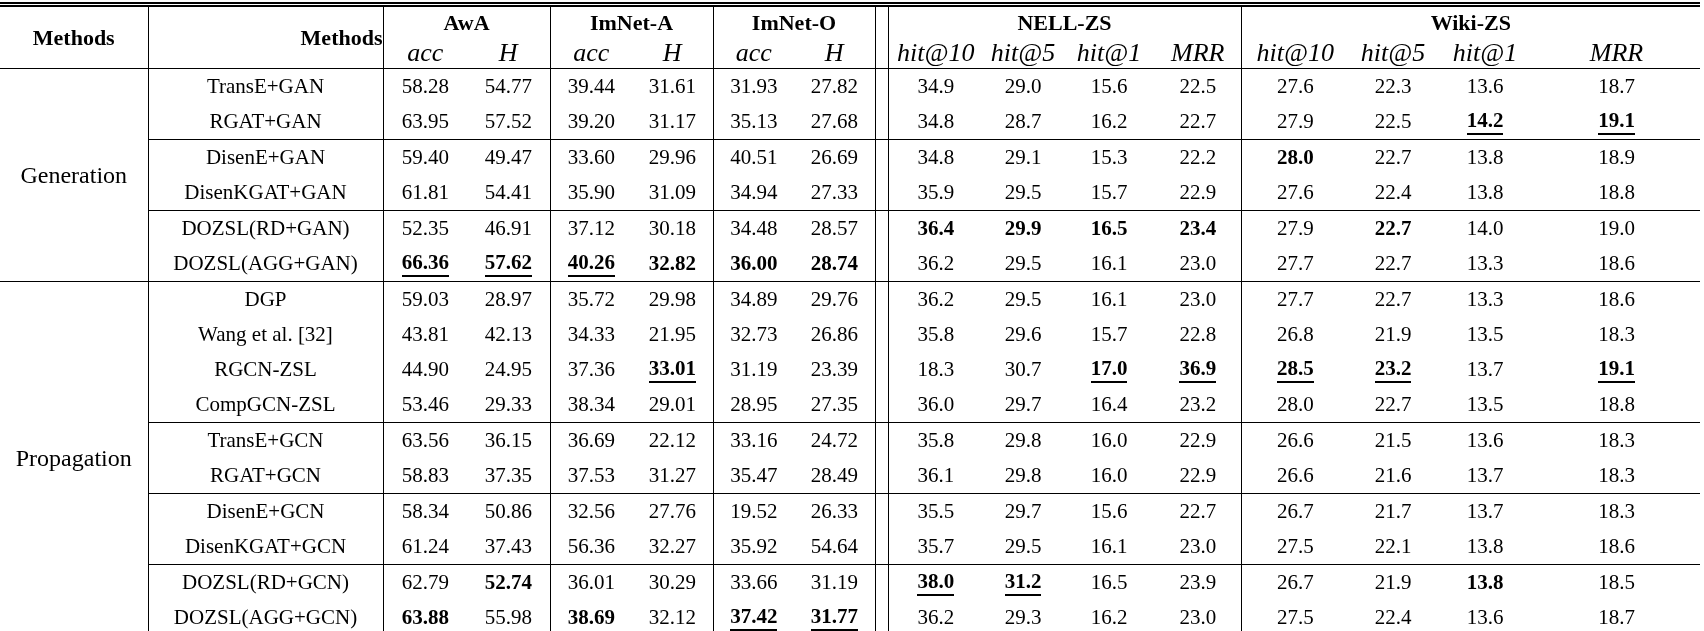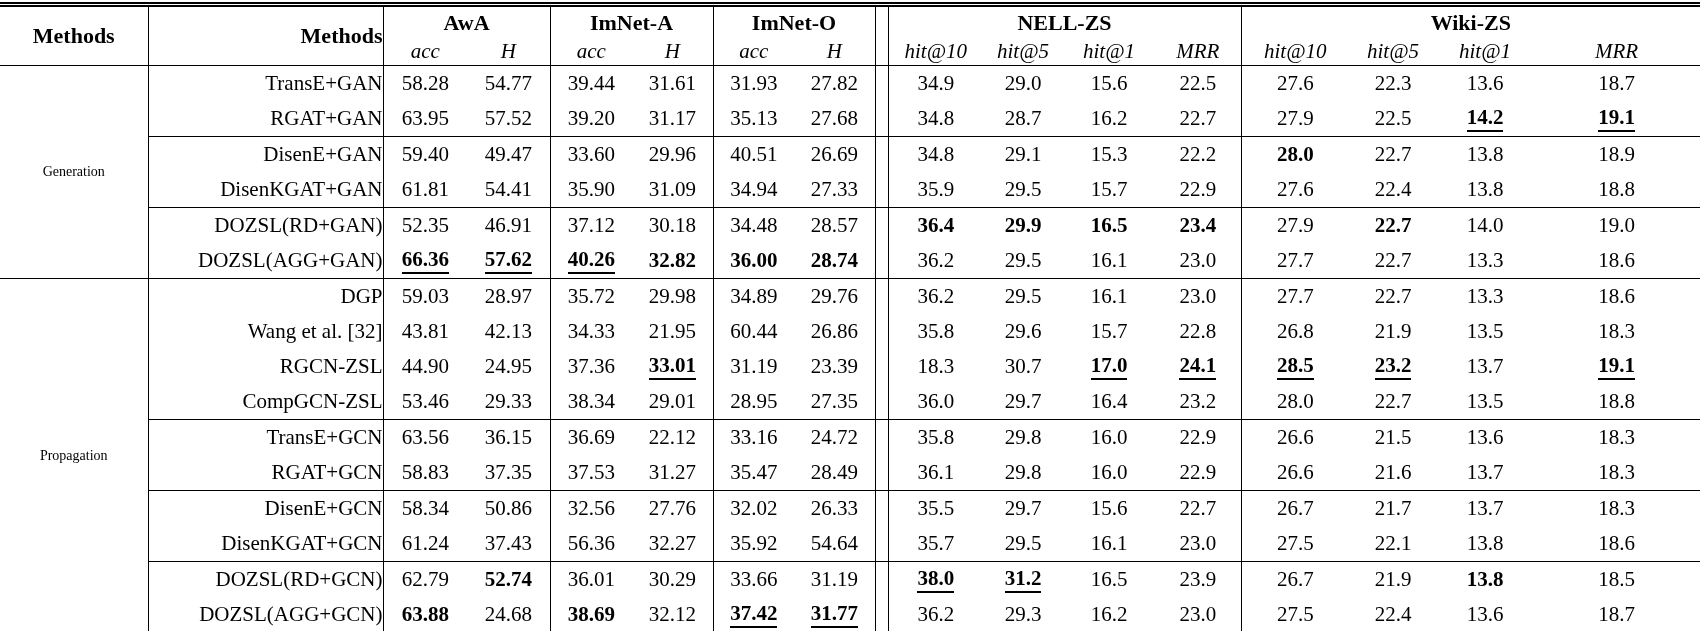--- a/index.html
+++ b/index.html
@@ -11,25 +11,25 @@
     margin:2px 0 0 0;
     font-family:"Liberation Serif", serif;
     color:#000000;
     background:#ffffff;
     border-top:5px double #000;
     border-bottom:5px double #000;
   }
   th,td{padding:0;text-align:center;vertical-align:middle;font-size:21px;height:35px;overflow:hidden;white-space:nowrap;}
   thead{border-bottom:1.5px solid #000;}
   thead tr.toprow th{font-weight:bold;font-size:22px;height:31px;}
-  thead th.sub{font-weight:normal;font-style:italic;font-size:21px;height:27px;}
+  thead th.sub{font-weight:normal;font-style:italic;font-size:26px;height:27px;}
   .cat-h{border-right:1.5px solid #000;}
-  td.cat{border-right:1.5px solid #000;font-size:14px;}
+  td.cat{border-right:1.5px solid #000;font-size:24px;}
   .method-h{border-right:1.5px solid #000;text-align:right;}
-  td.method{border-right:1.5px solid #000;text-align:right;}
+  td.method{border-right:1.5px solid #000;text-align:center;}
   .gl{border-left:1.5px solid #000;}
   .divider{border-left:1.5px solid #000;border-right:1.5px solid #000;}
   .sep{border-top:1.5px solid #000;}
   .catsep{border-top:1.5px solid #000;}
   td.val span{display:inline-block;line-height:1.05;}
   span.b{font-weight:bold;}
   span.u{border-bottom:2.5px solid #000;padding-bottom:1px;}
 </style>
 </head>
 <body>
@@ -210,21 +210,21 @@
         <td class="val catsep"><span class="">22.7</span></td>
         <td class="val catsep"><span class="">13.3</span></td>
         <td class="val catsep"><span class="">18.6</span></td>
       </tr>
       <tr>
         <td class="method">Wang et al. [32]</td>
         <td class="val"><span class="">43.81</span></td>
         <td class="val"><span class="">42.13</span></td>
         <td class="val gl"><span class="">34.33</span></td>
         <td class="val"><span class="">21.95</span></td>
-        <td class="val gl"><span class="">60.44</span></td>
+        <td class="val gl"><span class="">32.73</span></td>
         <td class="val"><span class="">26.86</span></td>
         <td class="divider"></td>
         <td class="val"><span class="">35.8</span></td>
         <td class="val"><span class="">29.6</span></td>
         <td class="val"><span class="">15.7</span></td>
         <td class="val"><span class="">22.8</span></td>
         <td class="val gl"><span class="">26.8</span></td>
         <td class="val"><span class="">21.9</span></td>
         <td class="val"><span class="">13.5</span></td>
         <td class="val"><span class="">18.3</span></td>
@@ -234,21 +234,21 @@
         <td class="val"><span class="">44.90</span></td>
         <td class="val"><span class="">24.95</span></td>
         <td class="val gl"><span class="">37.36</span></td>
         <td class="val"><span class="b u">33.01</span></td>
         <td class="val gl"><span class="">31.19</span></td>
         <td class="val"><span class="">23.39</span></td>
         <td class="divider"></td>
         <td class="val"><span class="">18.3</span></td>
         <td class="val"><span class="">30.7</span></td>
         <td class="val"><span class="b u">17.0</span></td>
-        <td class="val"><span class="b u">24.1</span></td>
+        <td class="val"><span class="b u">36.9</span></td>
         <td class="val gl"><span class="b u">28.5</span></td>
         <td class="val"><span class="b u">23.2</span></td>
         <td class="val"><span class="">13.7</span></td>
         <td class="val"><span class="b u">19.1</span></td>
       </tr>
       <tr>
         <td class="method">CompGCN-ZSL</td>
         <td class="val"><span class="">53.46</span></td>
         <td class="val"><span class="">29.33</span></td>
         <td class="val gl"><span class="">38.34</span></td>
@@ -300,21 +300,21 @@
         <td class="val"><span class="">21.6</span></td>
         <td class="val"><span class="">13.7</span></td>
         <td class="val"><span class="">18.3</span></td>
       </tr>
       <tr>
         <td class="method sep">DisenE+GCN</td>
         <td class="val sep"><span class="">58.34</span></td>
         <td class="val sep"><span class="">50.86</span></td>
         <td class="val gl sep"><span class="">32.56</span></td>
         <td class="val sep"><span class="">27.76</span></td>
-        <td class="val gl sep"><span class="">32.02</span></td>
+        <td class="val gl sep"><span class="">19.52</span></td>
         <td class="val sep"><span class="">26.33</span></td>
         <td class="divider sep"></td>
         <td class="val sep"><span class="">35.5</span></td>
         <td class="val sep"><span class="">29.7</span></td>
         <td class="val sep"><span class="">15.6</span></td>
         <td class="val sep"><span class="">22.7</span></td>
         <td class="val gl sep"><span class="">26.7</span></td>
         <td class="val sep"><span class="">21.7</span></td>
         <td class="val sep"><span class="">13.7</span></td>
         <td class="val sep"><span class="">18.3</span></td>
@@ -351,21 +351,21 @@
         <td class="val sep"><span class="">16.5</span></td>
         <td class="val sep"><span class="">23.9</span></td>
         <td class="val gl sep"><span class="">26.7</span></td>
         <td class="val sep"><span class="">21.9</span></td>
         <td class="val sep"><span class="b">13.8</span></td>
         <td class="val sep"><span class="">18.5</span></td>
       </tr>
       <tr>
         <td class="method">DOZSL(AGG+GCN)</td>
         <td class="val"><span class="b">63.88</span></td>
-        <td class="val"><span class="">24.68</span></td>
+        <td class="val"><span class="">55.98</span></td>
         <td class="val gl"><span class="b">38.69</span></td>
         <td class="val"><span class="">32.12</span></td>
         <td class="val gl"><span class="b u">37.42</span></td>
         <td class="val"><span class="b u">31.77</span></td>
         <td class="divider"></td>
         <td class="val"><span class="">36.2</span></td>
         <td class="val"><span class="">29.3</span></td>
         <td class="val"><span class="">16.2</span></td>
         <td class="val"><span class="">23.0</span></td>
         <td class="val gl"><span class="">27.5</span></td>

